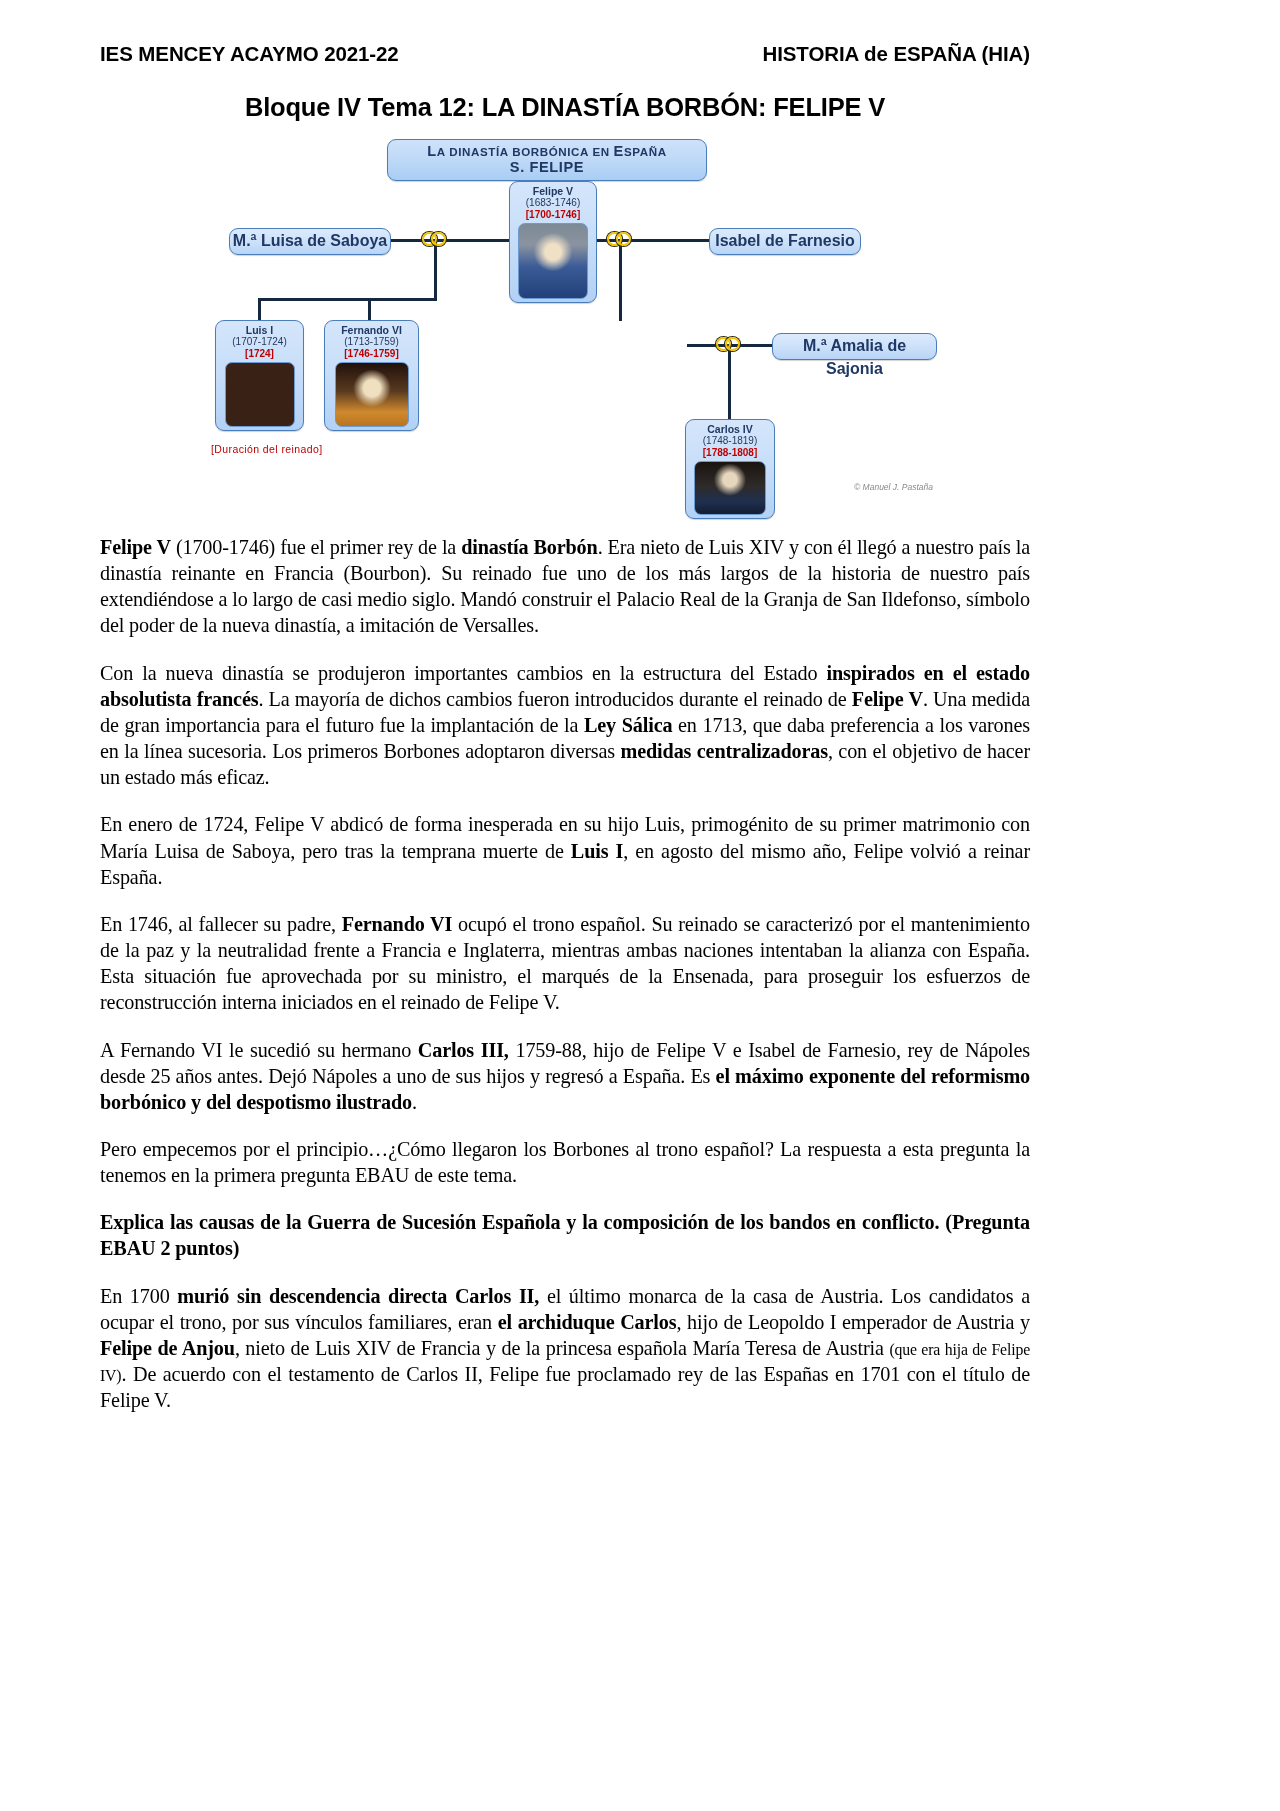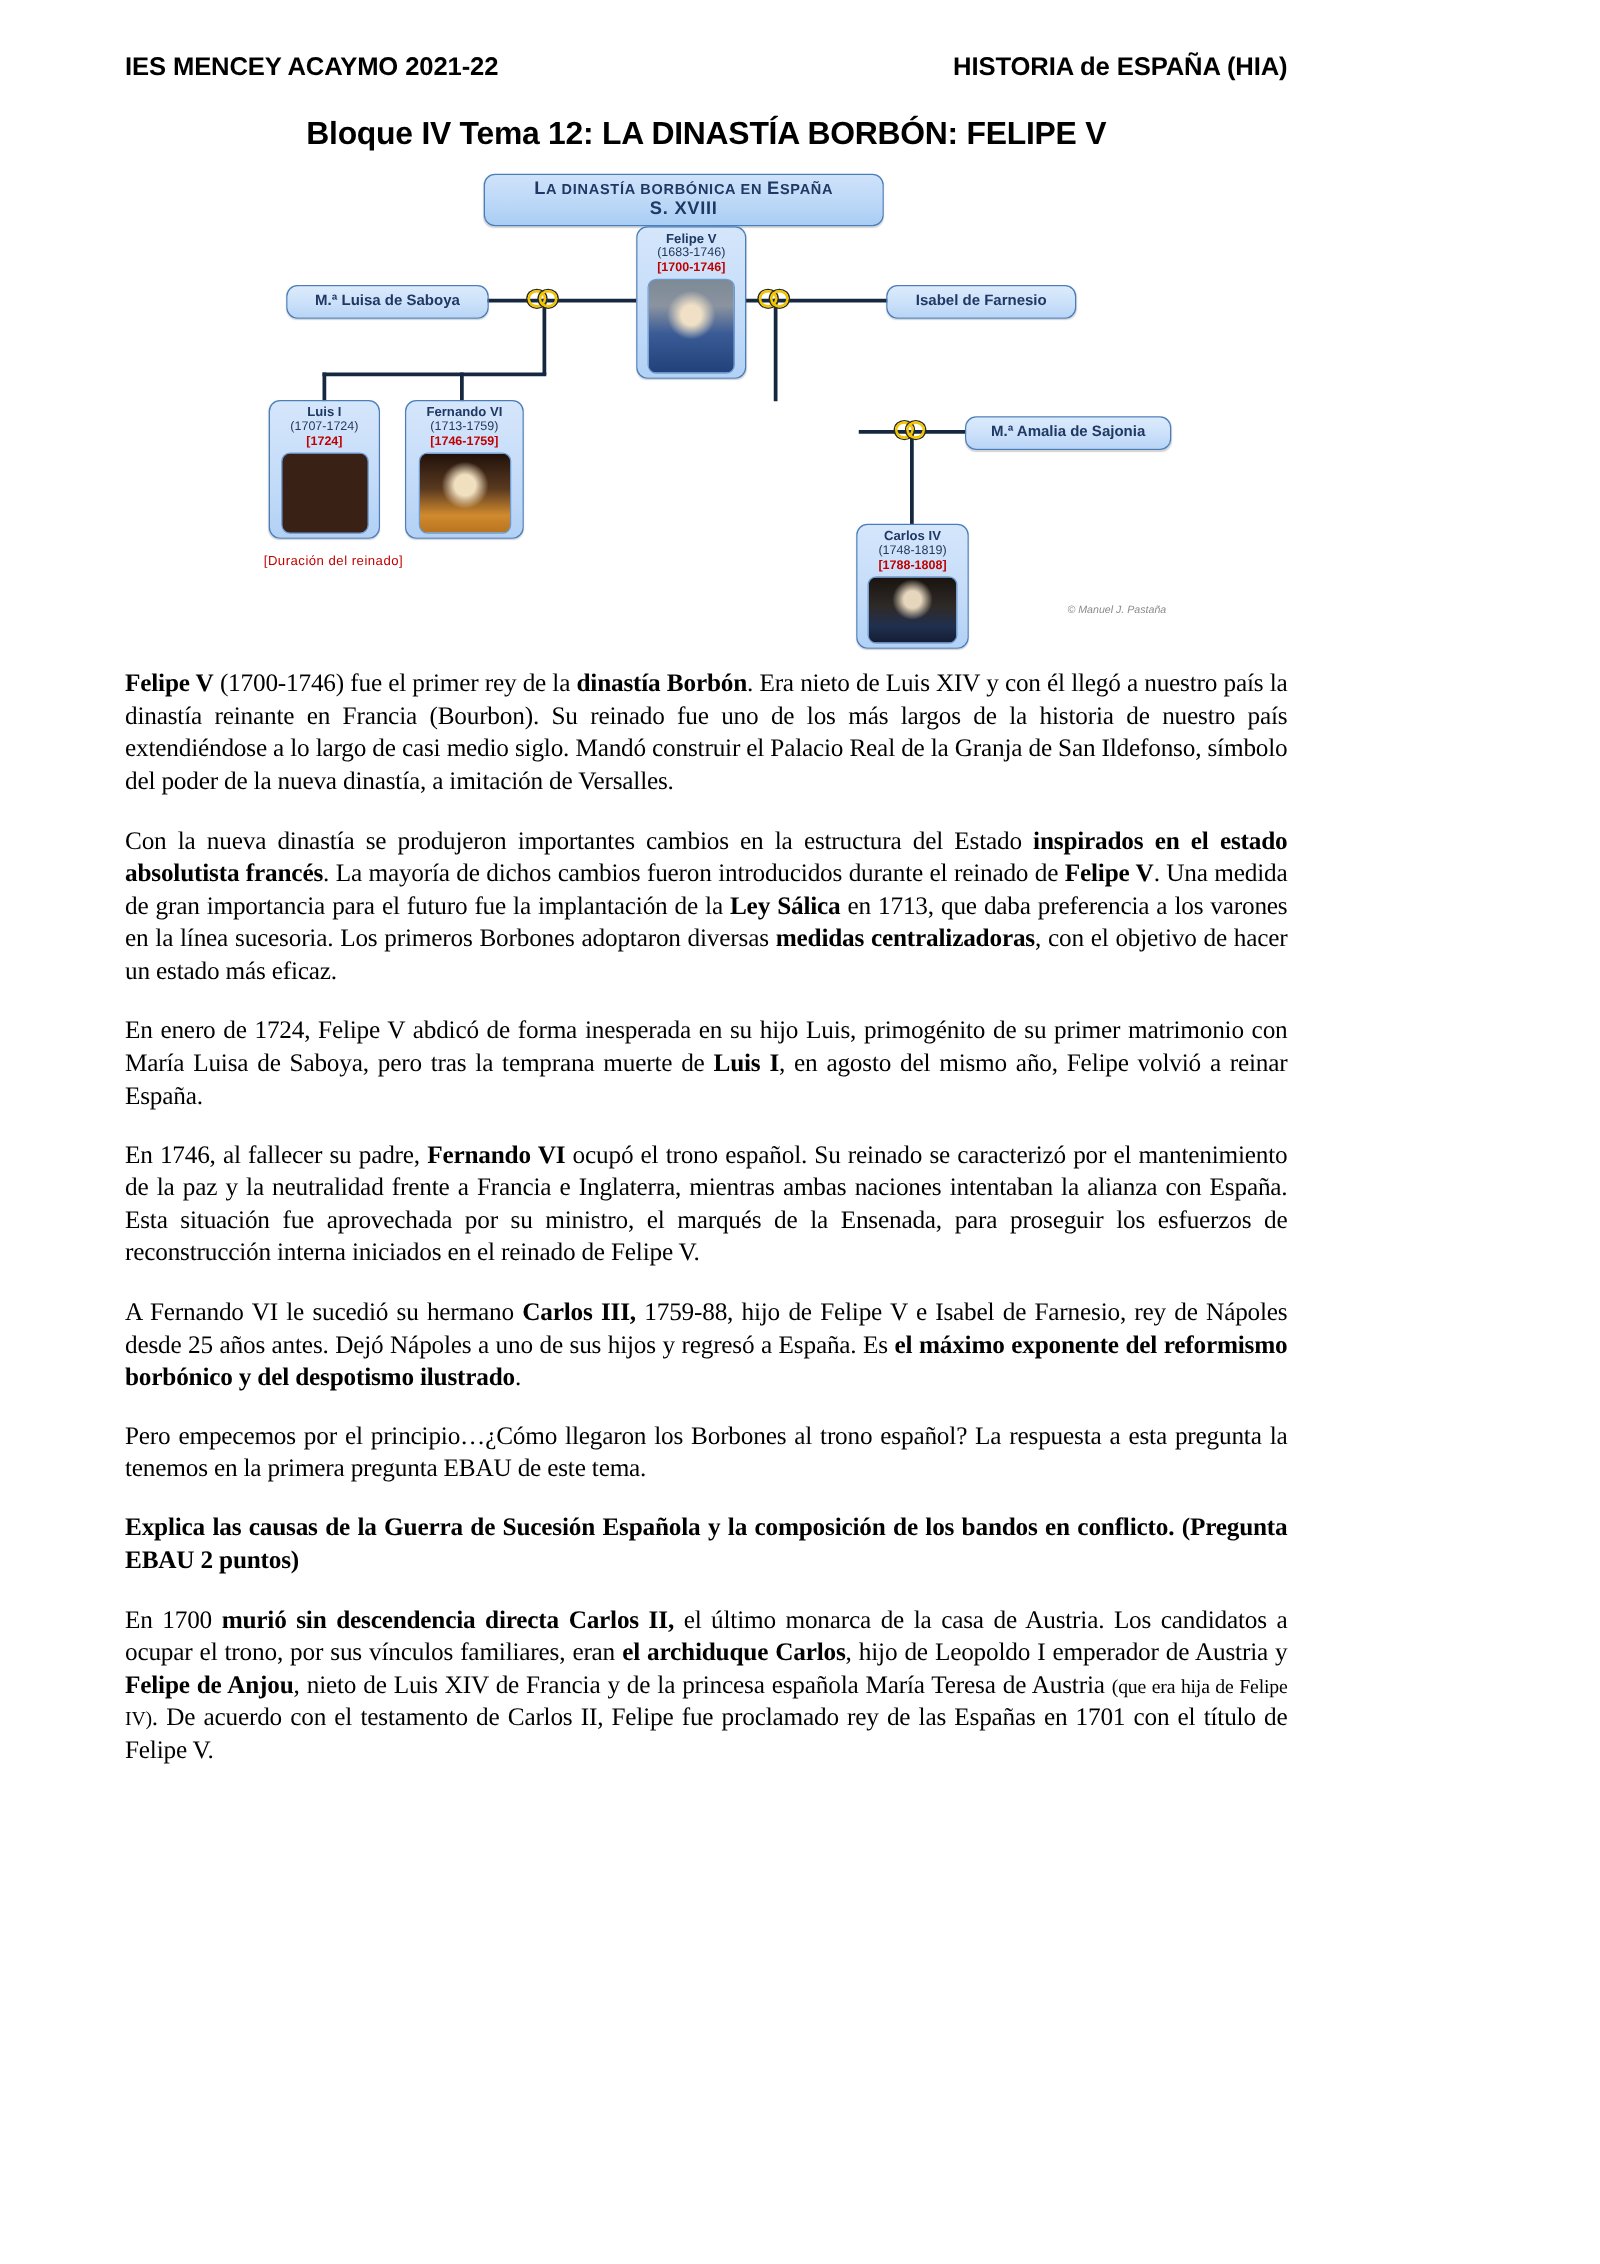--- a/index.html
+++ b/index.html
@@ -111,21 +111,21 @@
     position: relative;
   }
   .spouse {
     position: absolute;
     background: linear-gradient(to bottom, #dcebfc 0%, #c9dff9 60%, #b8d4f6 100%);
     border: 1.3px solid #4a7ebb;
     border-radius: 9px;
     box-shadow: 0 1px 1px rgba(0,0,0,.18);
     color: #1f3864;
     font-weight: bold;
-    font-size: 12px;
+    font-size: 16px;
     text-align: center;
     line-height: 23px;
     z-index: 3;
   }
   .line {
     position: absolute;
     background: #16283f;
     z-index: 1;
   }
   .rings {
@@ -217,21 +217,21 @@
       <span>IES MENCEY ACAYMO  2021-22</span>
       <span>HISTORIA  de ESPAÑA (HIA)</span>
     </div>
 
     <div class="doc-title">Bloque IV Tema 12: LA DINASTÍA BORBÓN: FELIPE V</div>
 
     <div class="figure">
 
       <div class="fig-title">
         <div><span class="cap">L</span><span class="sc">A DINASTÍA BORBÓNICA EN </span><span class="cap">E</span><span class="sc">SPAÑA</span></div>
-        <div class="sc" style="font-size:14.6px;">S. XVIII</div>
+        <div class="sc" style="font-size:14.6px;">S. FELIPE</div>
       </div>
 
       <div class="line" style="left:193px; top:100px; width:121px; height:2.6px;"></div>
 
       <div class="line" style="left:400px; top:100px; width:115px; height:2.6px;"></div>
 
       <div class="line" style="left:239px; top:100px; width:2.6px; height:61px;"></div>
 
       <div class="line" style="left:63px; top:159px; width:179px; height:2.6px;"></div>
       <div class="line" style="left:63px; top:159px; width:2.6px; height:23px;"></div>

